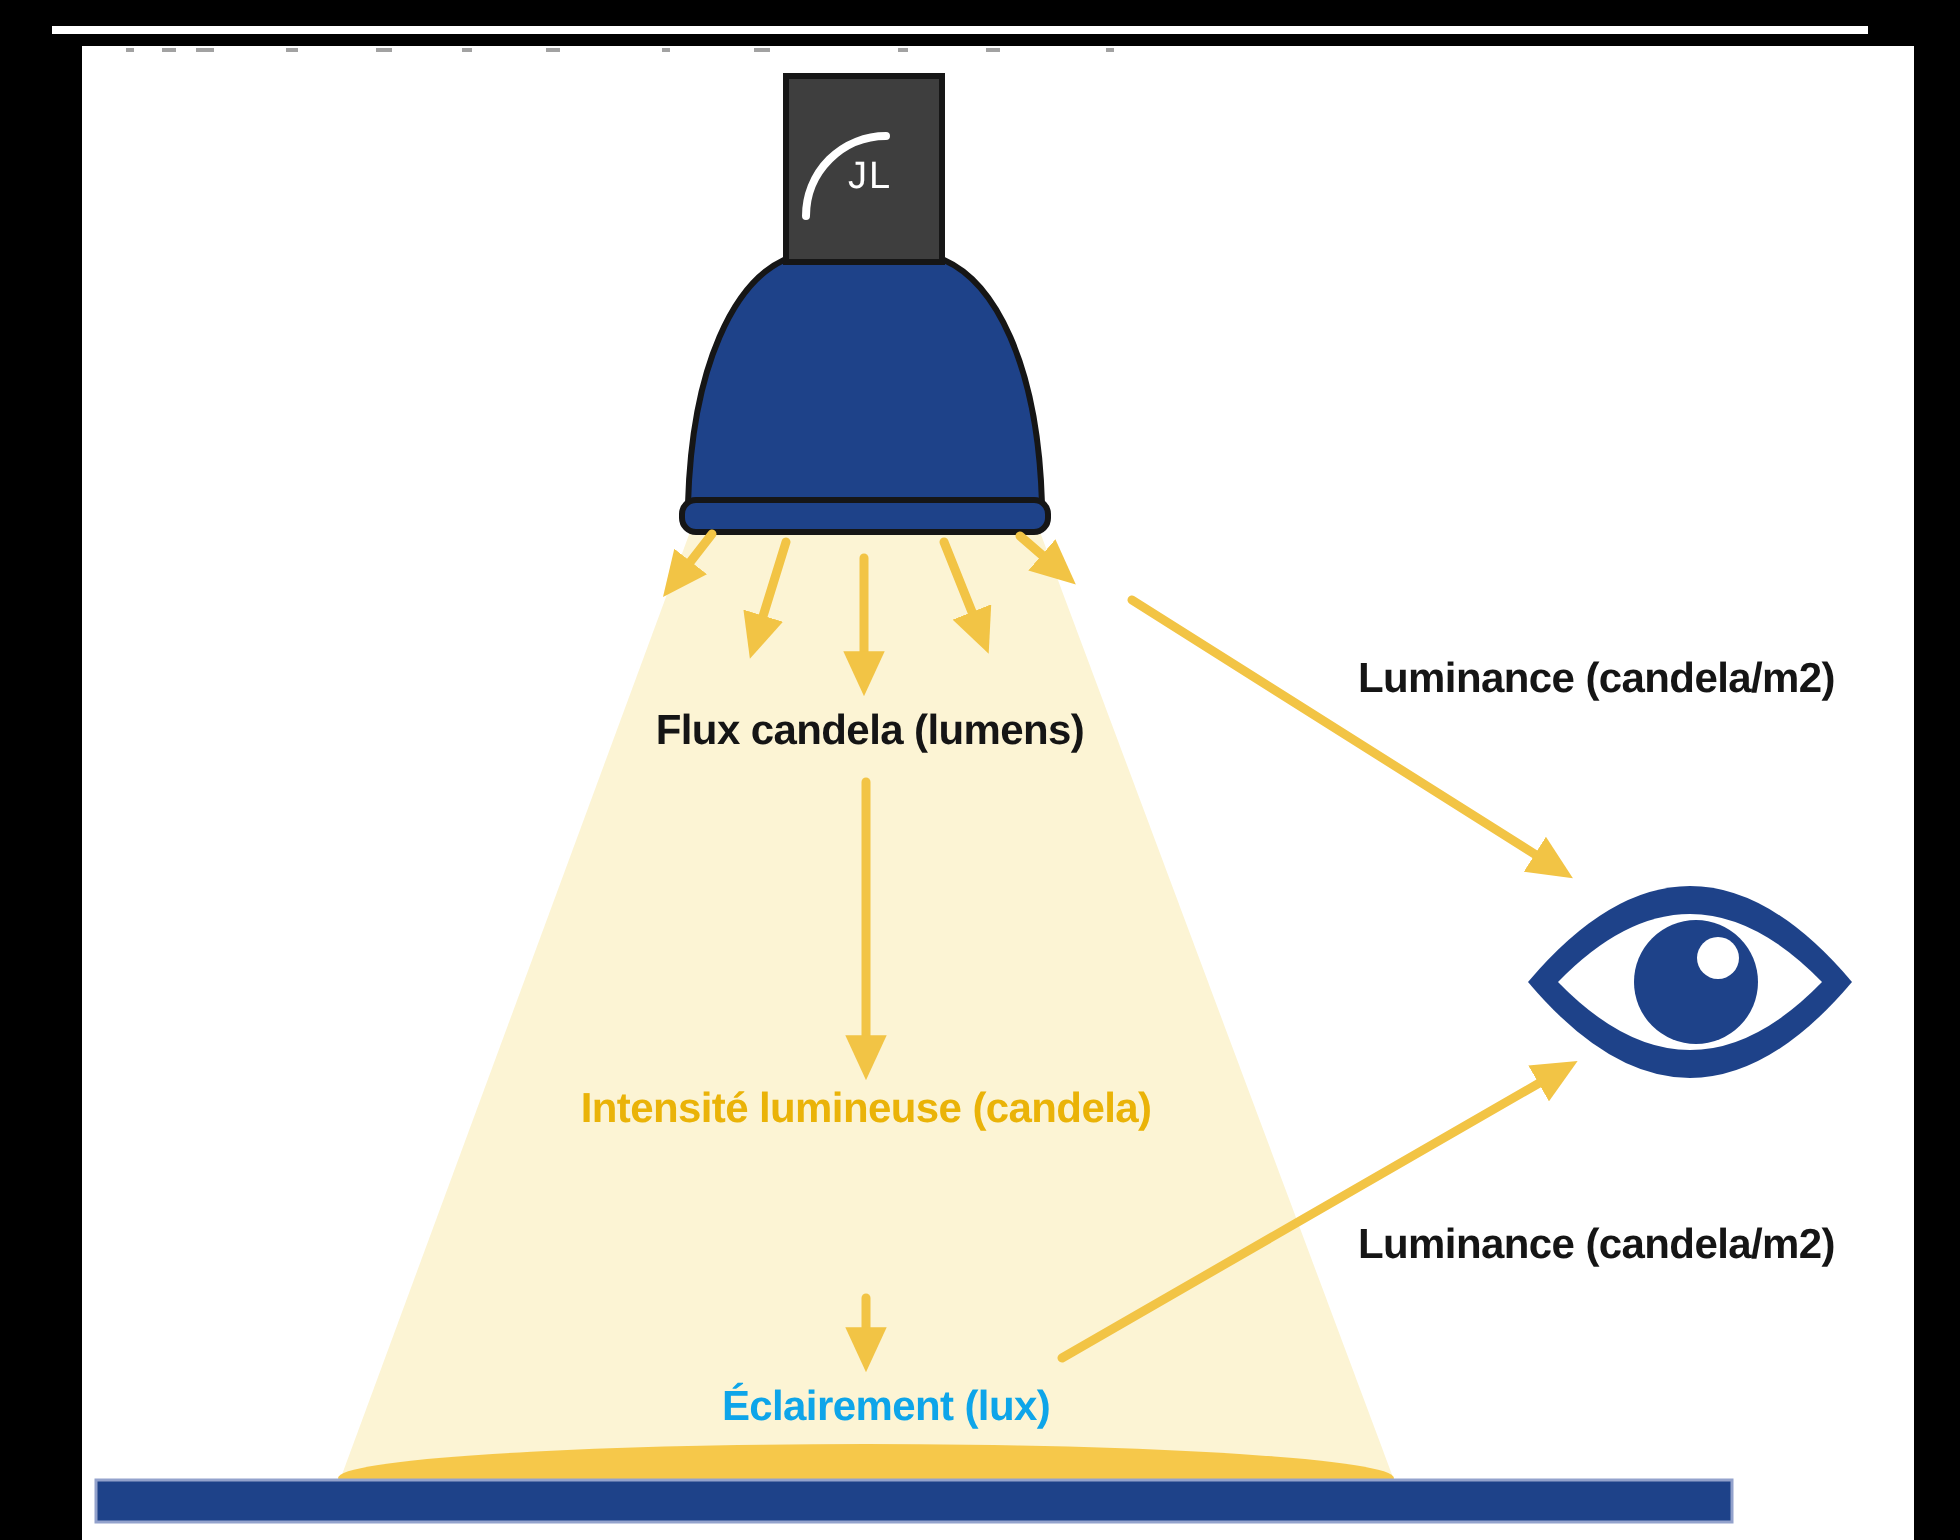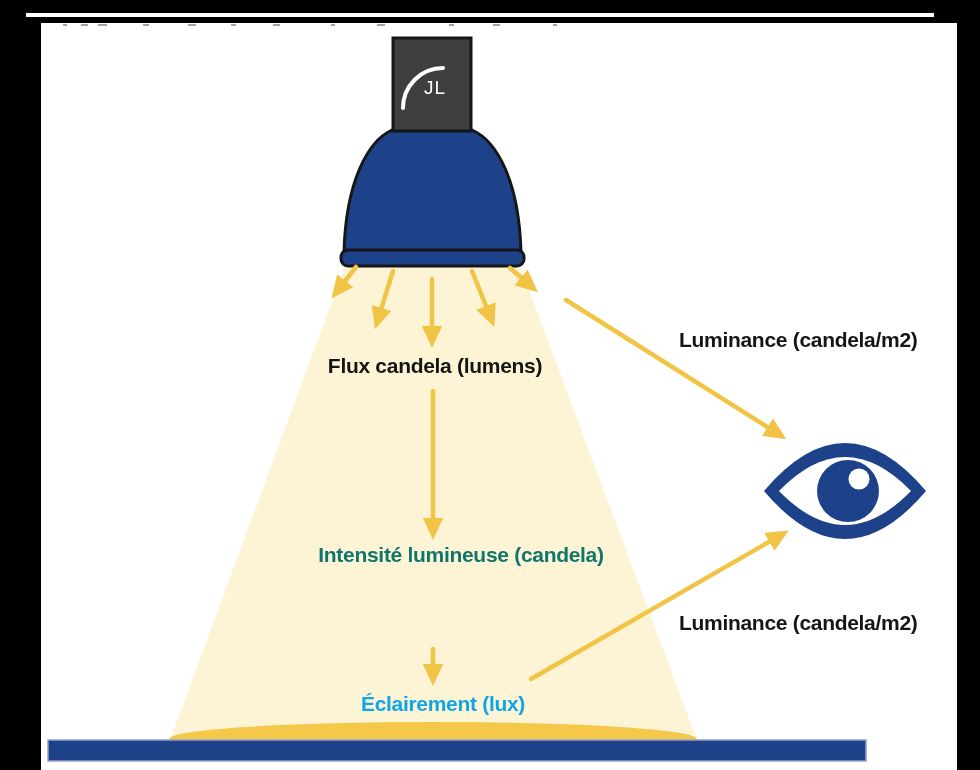--- a/index.html
+++ b/index.html
@@ -85,20 +85,20 @@
     <g transform="translate(763,428)">
       <path d="M 1,50 Q 82,-46 163,50 Q 82,146 1,50 Z" style="fill: rgb(30, 66, 137);"></path>
       <path d="M 16,50 Q 82,-18 148,50 Q 82,118 16,50 Z" style="fill: rgb(255, 255, 255);"></path>
       <circle cx="85" cy="50" r="31" style="fill: rgb(30, 66, 137);"></circle>
       <circle cx="96" cy="38" r="10.5" style="fill: rgb(255, 255, 255);"></circle>
     </g>
   </svg>
 
   <div class="lbl centered" style="left: 435px; top: 339px; color: rgb(21, 21, 21);">Flux candela (lumens)</div>
 
-  <div class="lbl centered" style="left: 433px; top: 528px; color: #0f766e; margin-left: 28px;">Intensité lumineuse (candela)</div>
+  <div class="lbl centered" style="left: 433px; top: 528px; color: #eab308;">Intensité lumineuse (candela)</div>
 
   <div class="lbl centered" style="left: 443px; top: 677px; color: #0ea5e9;">Éclairement (lux)</div>
 
   <div class="lbl" style="left: 679px; top: 313px; color: rgb(21, 21, 21);">Luminance (candela/m2)</div>
 
   <div class="lbl" style="left: 679px; top: 596px; color: rgb(21, 21, 21);">Luminance (candela/m2)</div>
 </div>
 
 </body></html>

